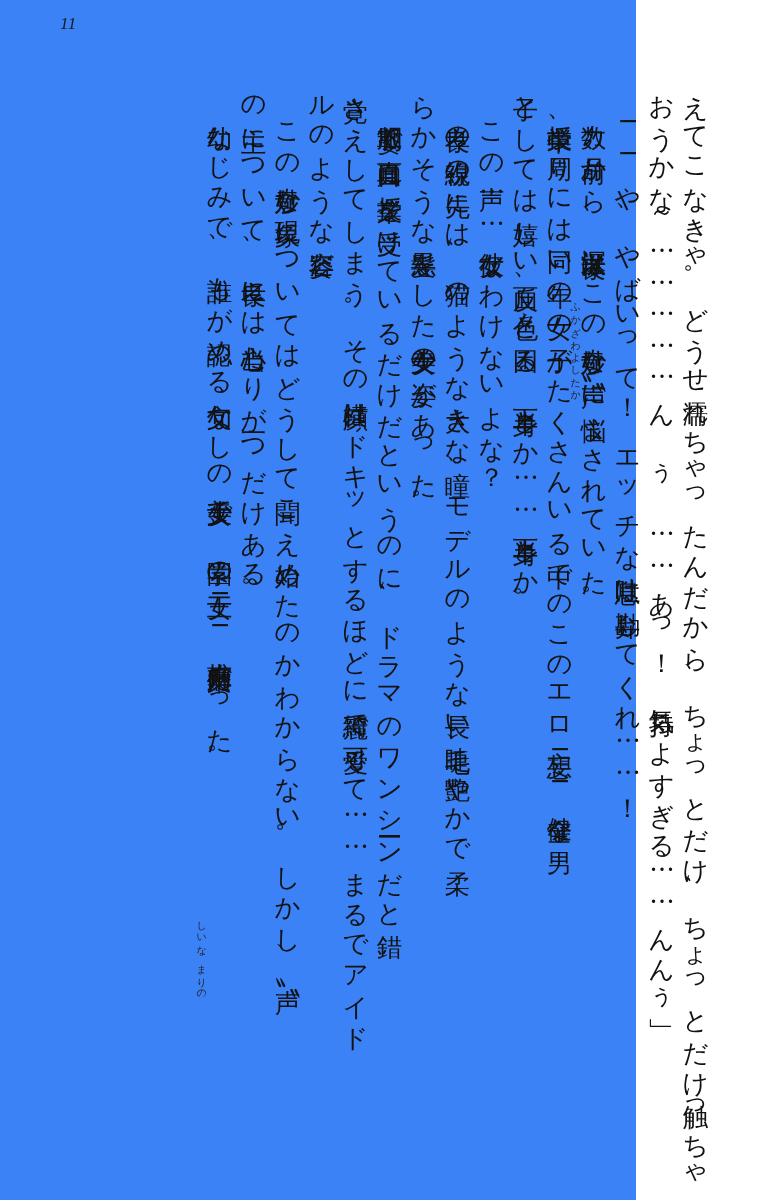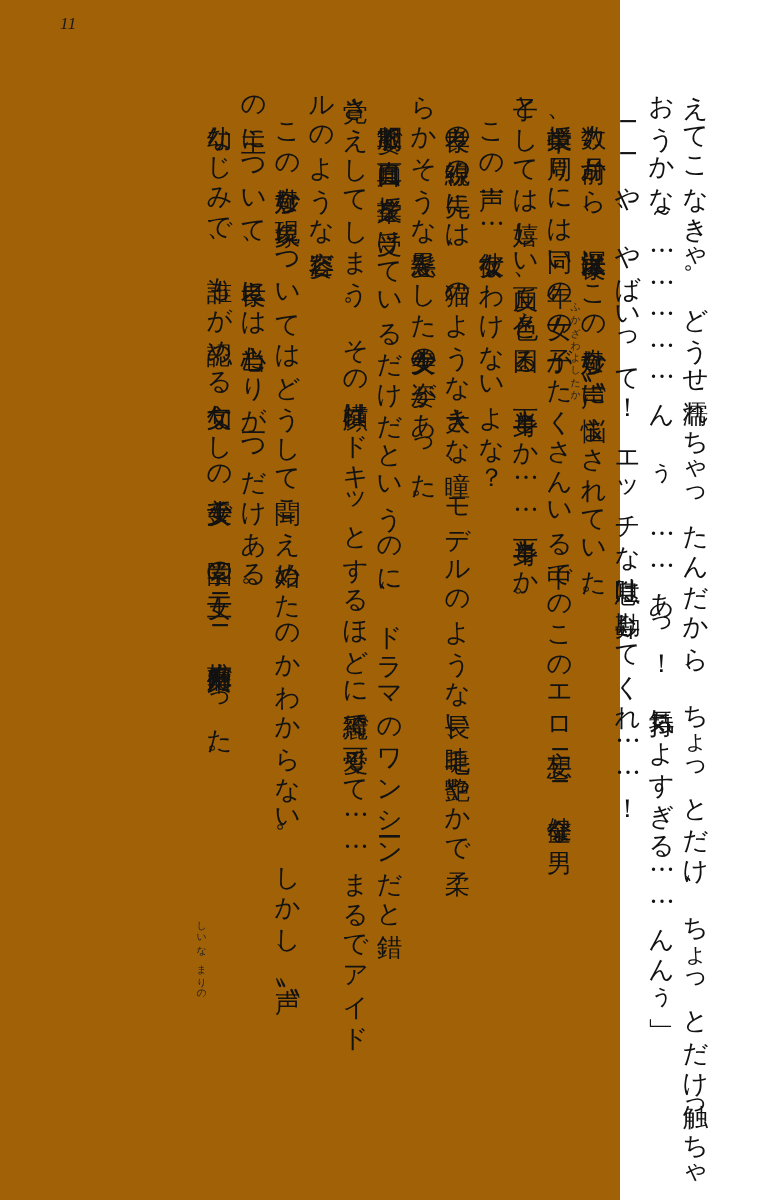--- a/index.html
+++ b/index.html
@@ -12,21 +12,22 @@
     height: 1200px;
     font-family: "Liberation Serif", "DejaVu Serif", serif;
     color: #111111;
     position: relative;
     overflow: hidden;
   }
   .page {
     position: relative;
     width: 620px;
     height: 1200px;
-    background: #a16207;
+    background: #3b82f6;
+    padding-left: 16px;
   }
   .page-number {
     position: absolute;
     top: 14px;
     left: 60px;
     font-family: "Liberation Serif", "DejaVu Serif", serif;
     font-style: italic;
     font-size: 17px;
     color: #1a1a1a;
     letter-spacing: 0.5px;

